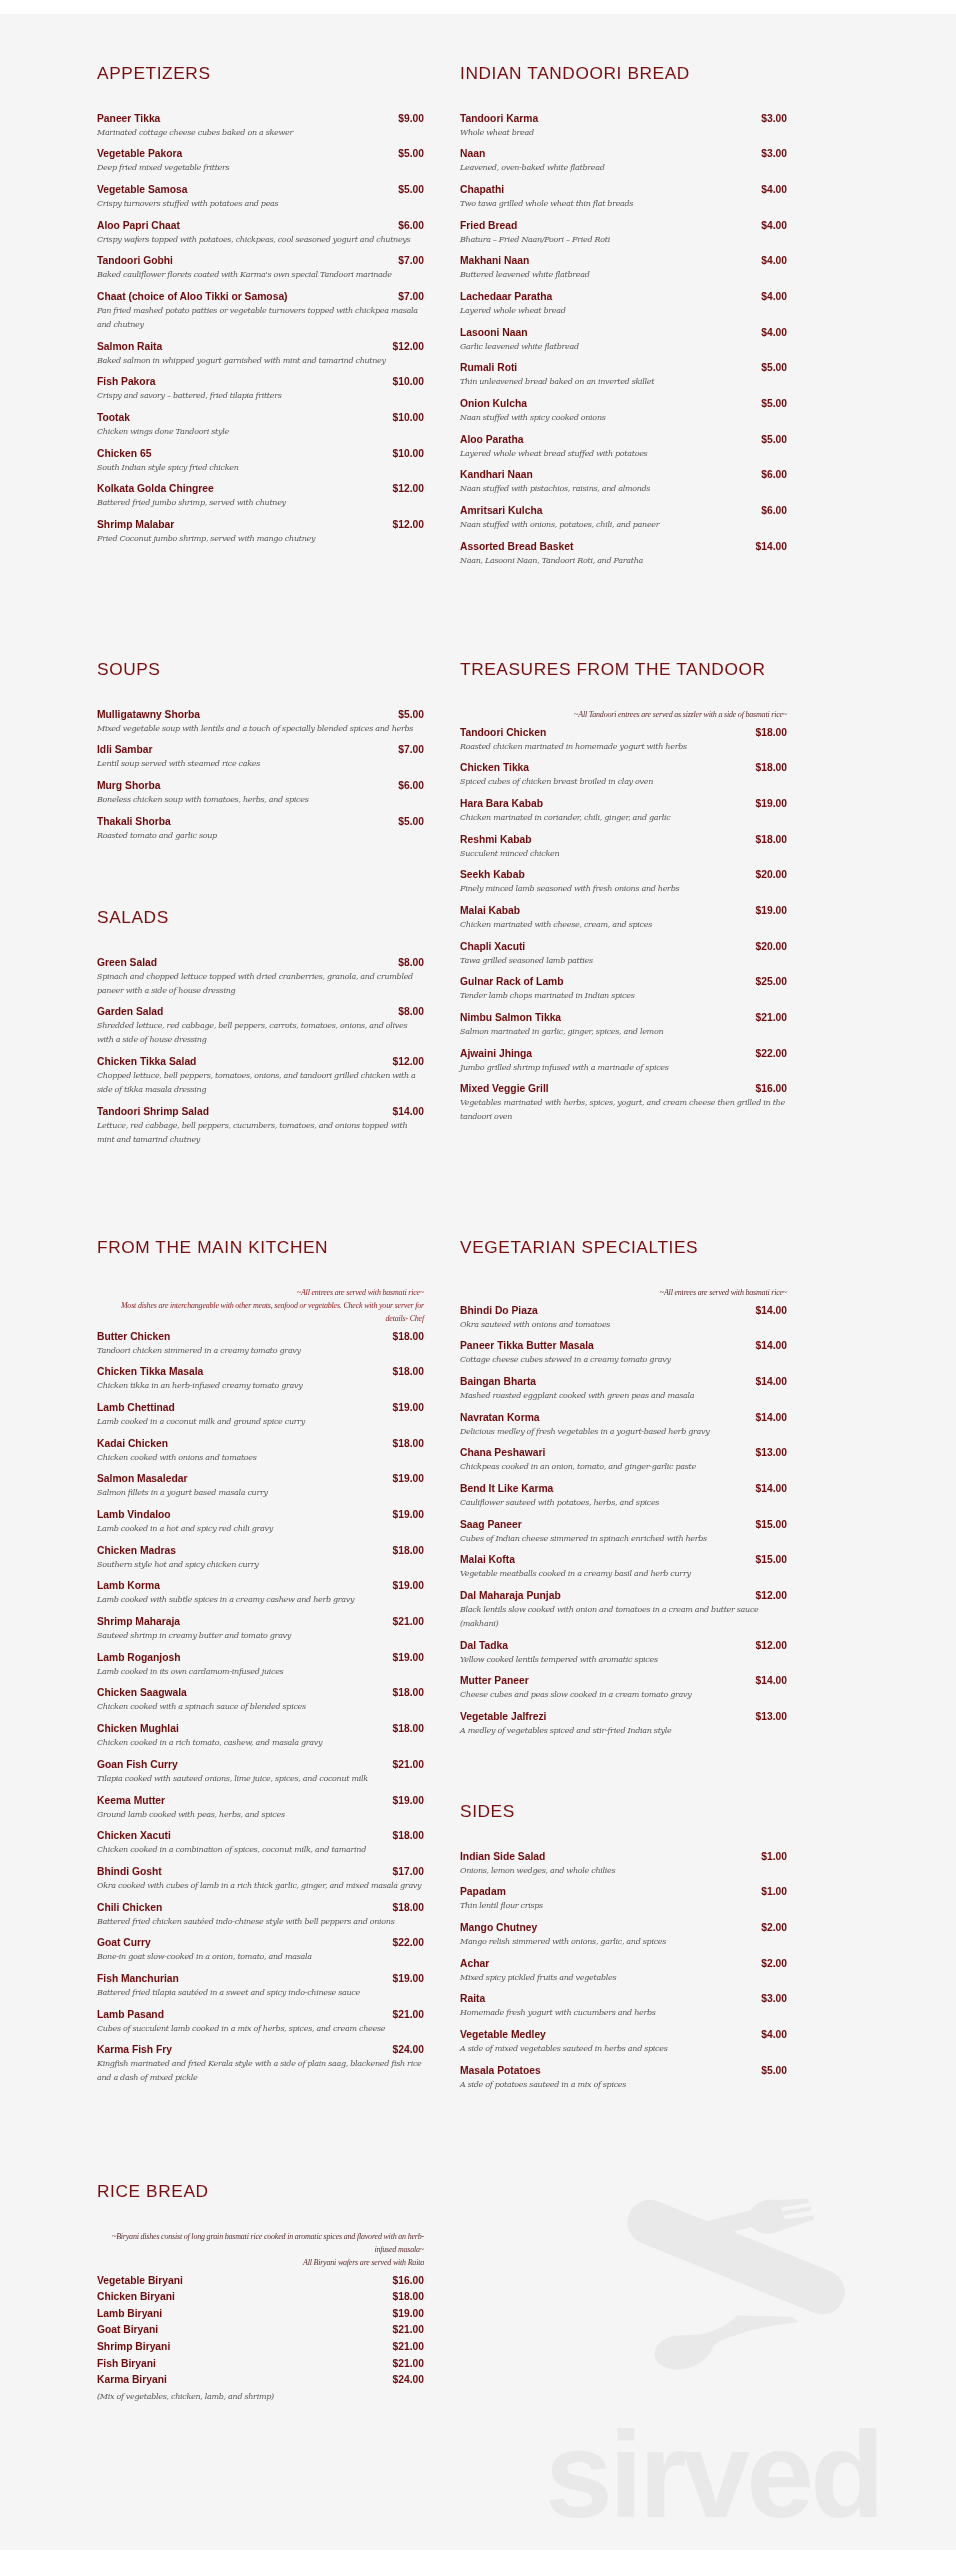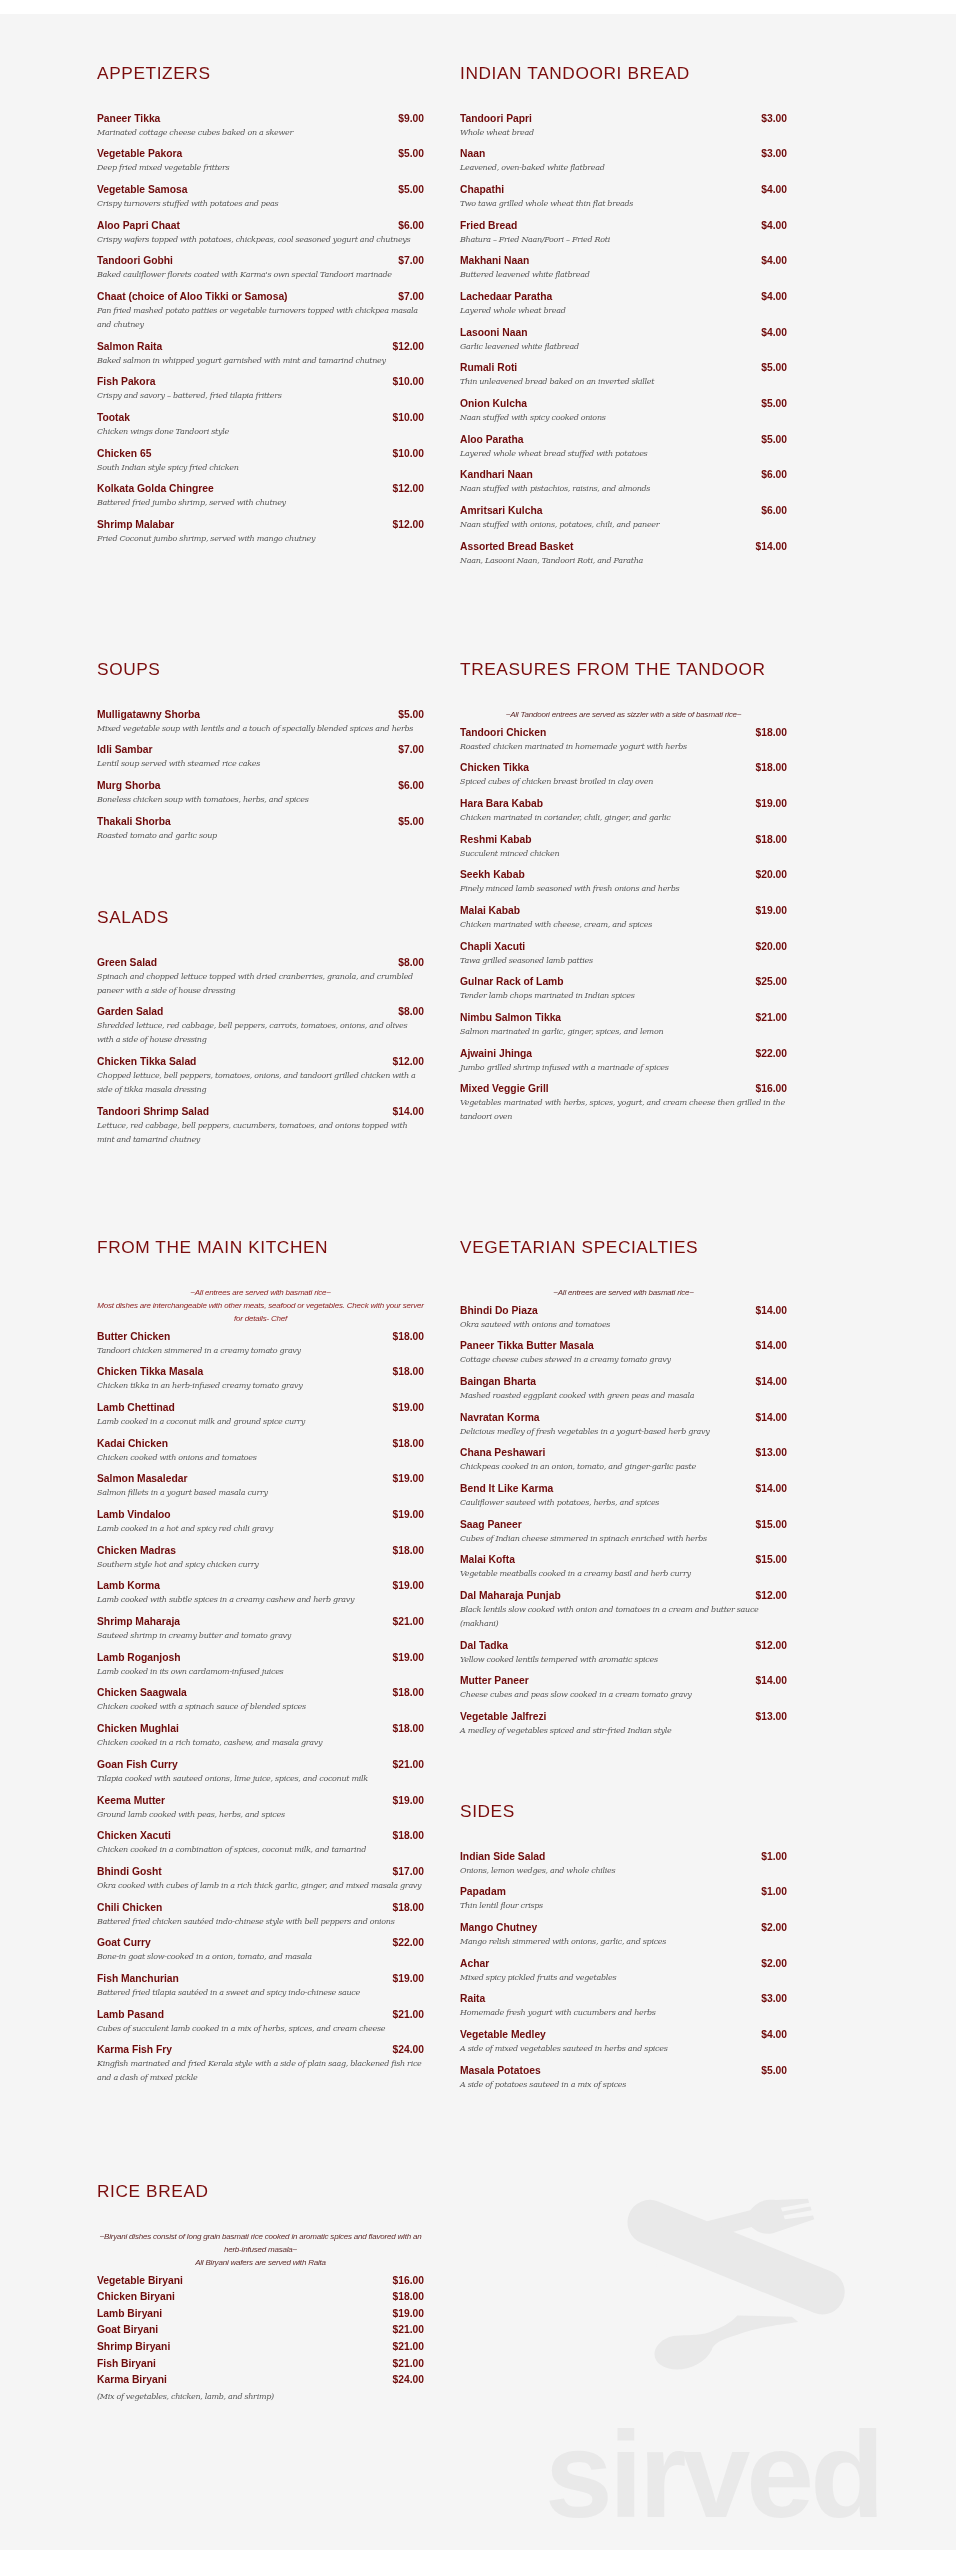--- a/index.html
+++ b/index.html
@@ -22,22 +22,22 @@
 
     .section { position: absolute; width: 327px; }
     .section-title {
       font-family: "Liberation Sans", sans-serif;
       font-size: 17.3px; letter-spacing: 0.6px;
       color: #7b0d0d; font-weight: normal;
       height: 26px; line-height: 26px;
       margin-bottom: 26px;
     }
     .section-note {
-      text-align: center;
-      font-family: Liberation Sans, sans-serif;
+      text-align: right;
+      font-family: Liberation Serif, serif;
       font-style: italic; font-size: 8px; line-height: 13px;
       color: #5e2a2a;
       margin-bottom: 5.1px;
       letter-spacing: -0.2px;
     }
     .section-note.red { color: #8a1c1c; }
     .item { margin-bottom: 7.7px; }
     .item-row {
       display: flex; justify-content: space-between; align-items: baseline;
       font-family: "Liberation Sans", sans-serif; font-weight: bold;
@@ -446,21 +446,21 @@
       </div>
     </div>
 
     <div class="col right">
 
       <div class="section" style="top:46px">
         <h2 class="section-title">INDIAN TANDOORI BREAD</h2>
         <div class="items">
             <div class="item">
               <div class="item-row">
-                <span>Tandoori Papri</span>
+                <span>Tandoori Karma</span>
                 <span>$3.00</span>
               </div>
               <div class="item-desc">Whole wheat bread</div>
             </div>
             <div class="item">
               <div class="item-row">
                 <span>Naan</span>
                 <span>$3.00</span>
               </div>
               <div class="item-desc">Leavened, oven-baked white flatbread</div>

